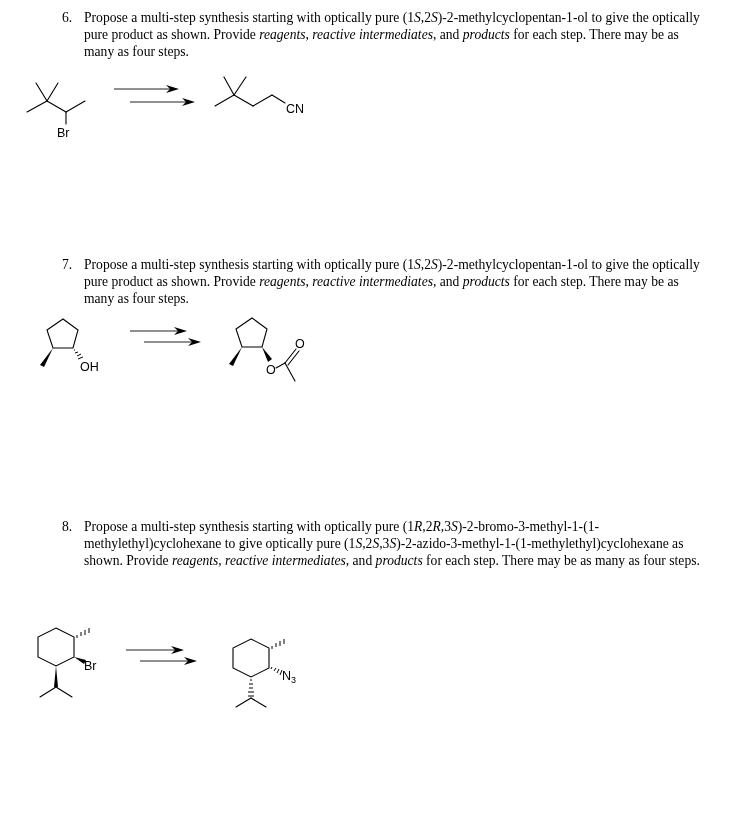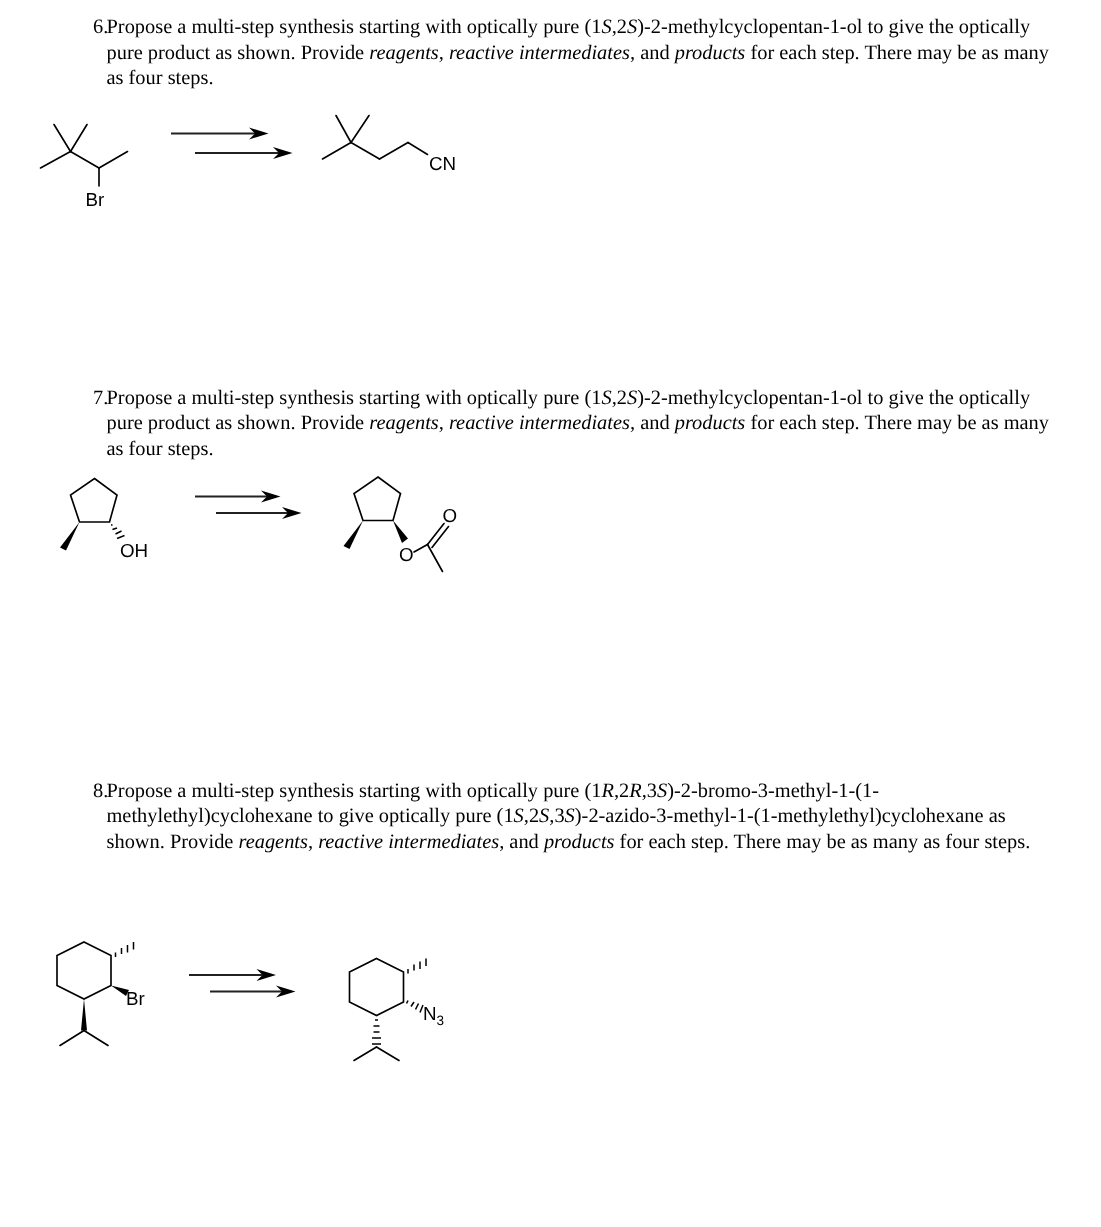--- a/index.html
+++ b/index.html
@@ -22,21 +22,21 @@
       font-size: 13.6px;
       line-height: 16.8px;
     }
     .q-num {
       position: absolute;
       left: 0;
       top: 0;
       width: 20px;
     }
     .q-text {
-      margin-left: 9px;
+      margin-left: 22px;
     }
     .q-text i { font-style: italic; }
     .scheme {
       position: absolute;
       left: 0;
       width: 734px;
     }
     svg text {
       font-family: "Liberation Sans", "DejaVu Sans", sans-serif;
       font-size: 12.5px;

